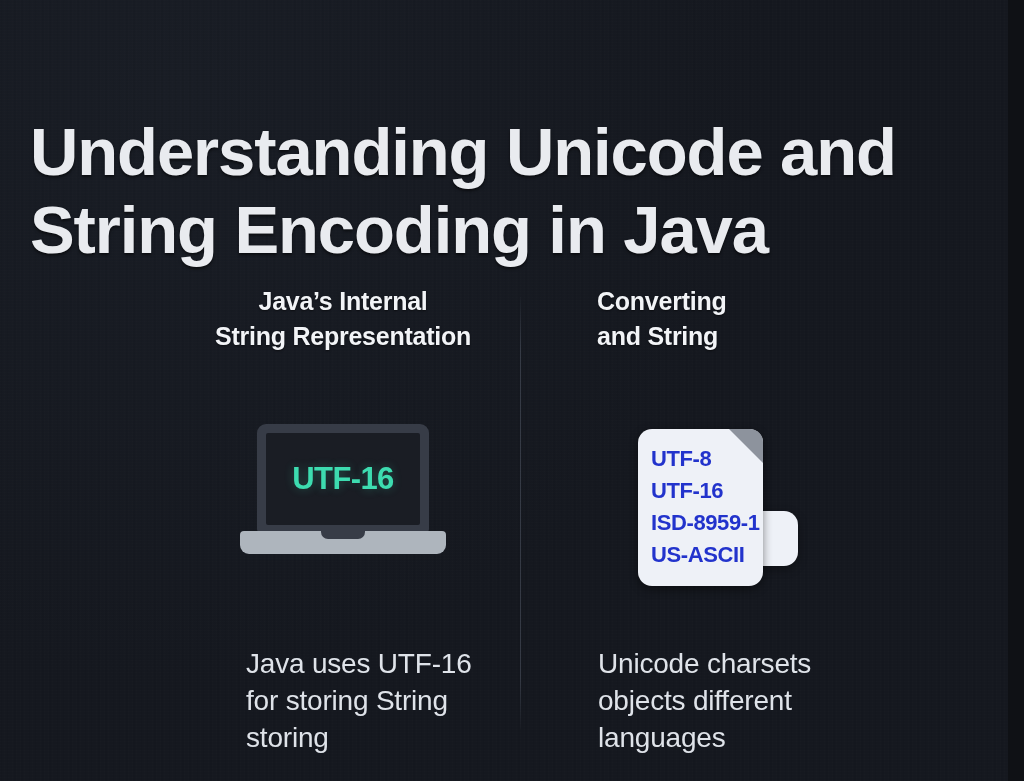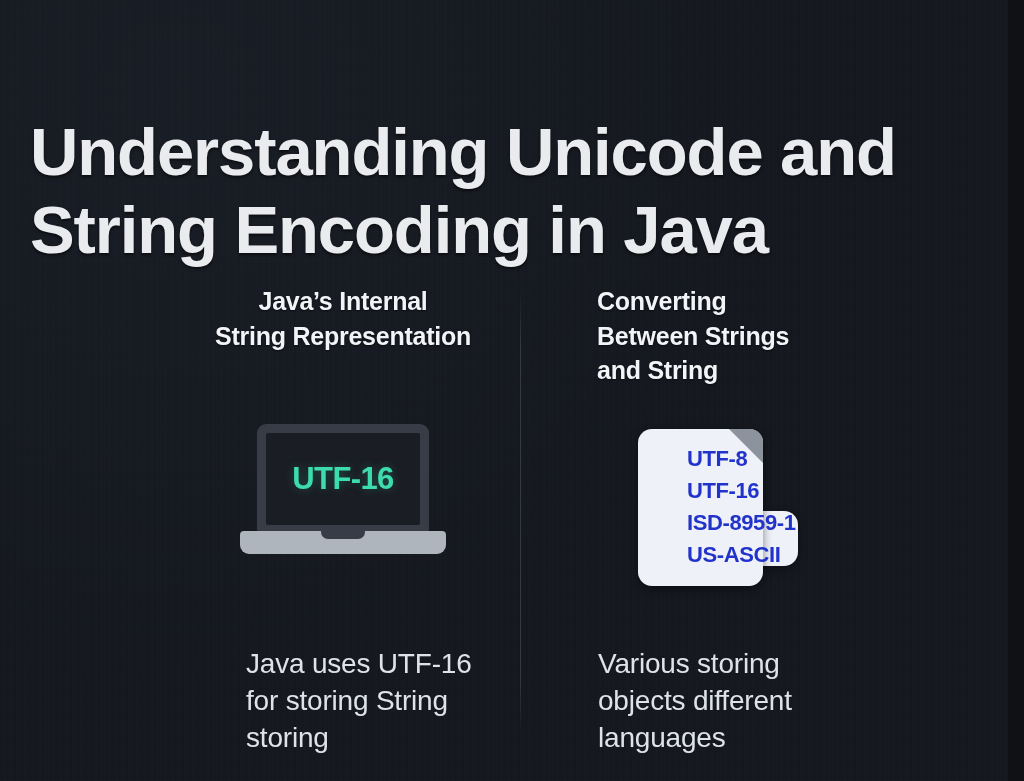--- a/index.html
+++ b/index.html
@@ -194,21 +194,20 @@
     height: 34px;
     background: #8d939d;
     border-top-right-radius: 13px;
     clip-path: polygon(100% 0, 100% 100%, 0 0);
   }
   #file-lines {
     position: absolute;
     left: 13px;
     top: 14px;
     z-index: 3;
-    margin-left: 36px;
   }
   #file-lines .fline {
     display: block;
     color: #2233cc;
     font-size: 22px;
     font-weight: 700;
     line-height: 1.45;
     letter-spacing: -.4px;
     white-space: nowrap;
   }
@@ -260,41 +259,40 @@
           <span class="cline">for storing String</span>
           <span class="cline">storing</span>
         </p>
       </div>
     </div>
 
     <div class="col" id="col-right">
 
       <div class="col-heading">
         <span class="hline">Converting</span>
-        <span class="hline">Between Strings</span>
         <span class="hline">and String</span>
       </div>
 
       <div id="graphic-right">
         <div id="file-card">
           <div id="file-bulge"></div>
           <div id="file-sheet"></div>
           <div id="file-fold"></div>
           <div id="file-lines">
             <span class="fline">UTF-8</span>
             <span class="fline">UTF-16</span>
             <span class="fline">ISD-8959-1</span>
             <span class="fline">US-ASCII</span>
           </div>
         </div>
       </div>
 
       <div class="caption-wrap" id="caption-right">
         <p class="col-caption">
-          <span class="cline">Various storing</span>
+          <span class="cline">Unicode charsets</span>
           <span class="cline">objects different</span>
           <span class="cline">languages</span>
         </p>
       </div>
     </div>
 
   </div>
 </div>
 
 </body></html>

